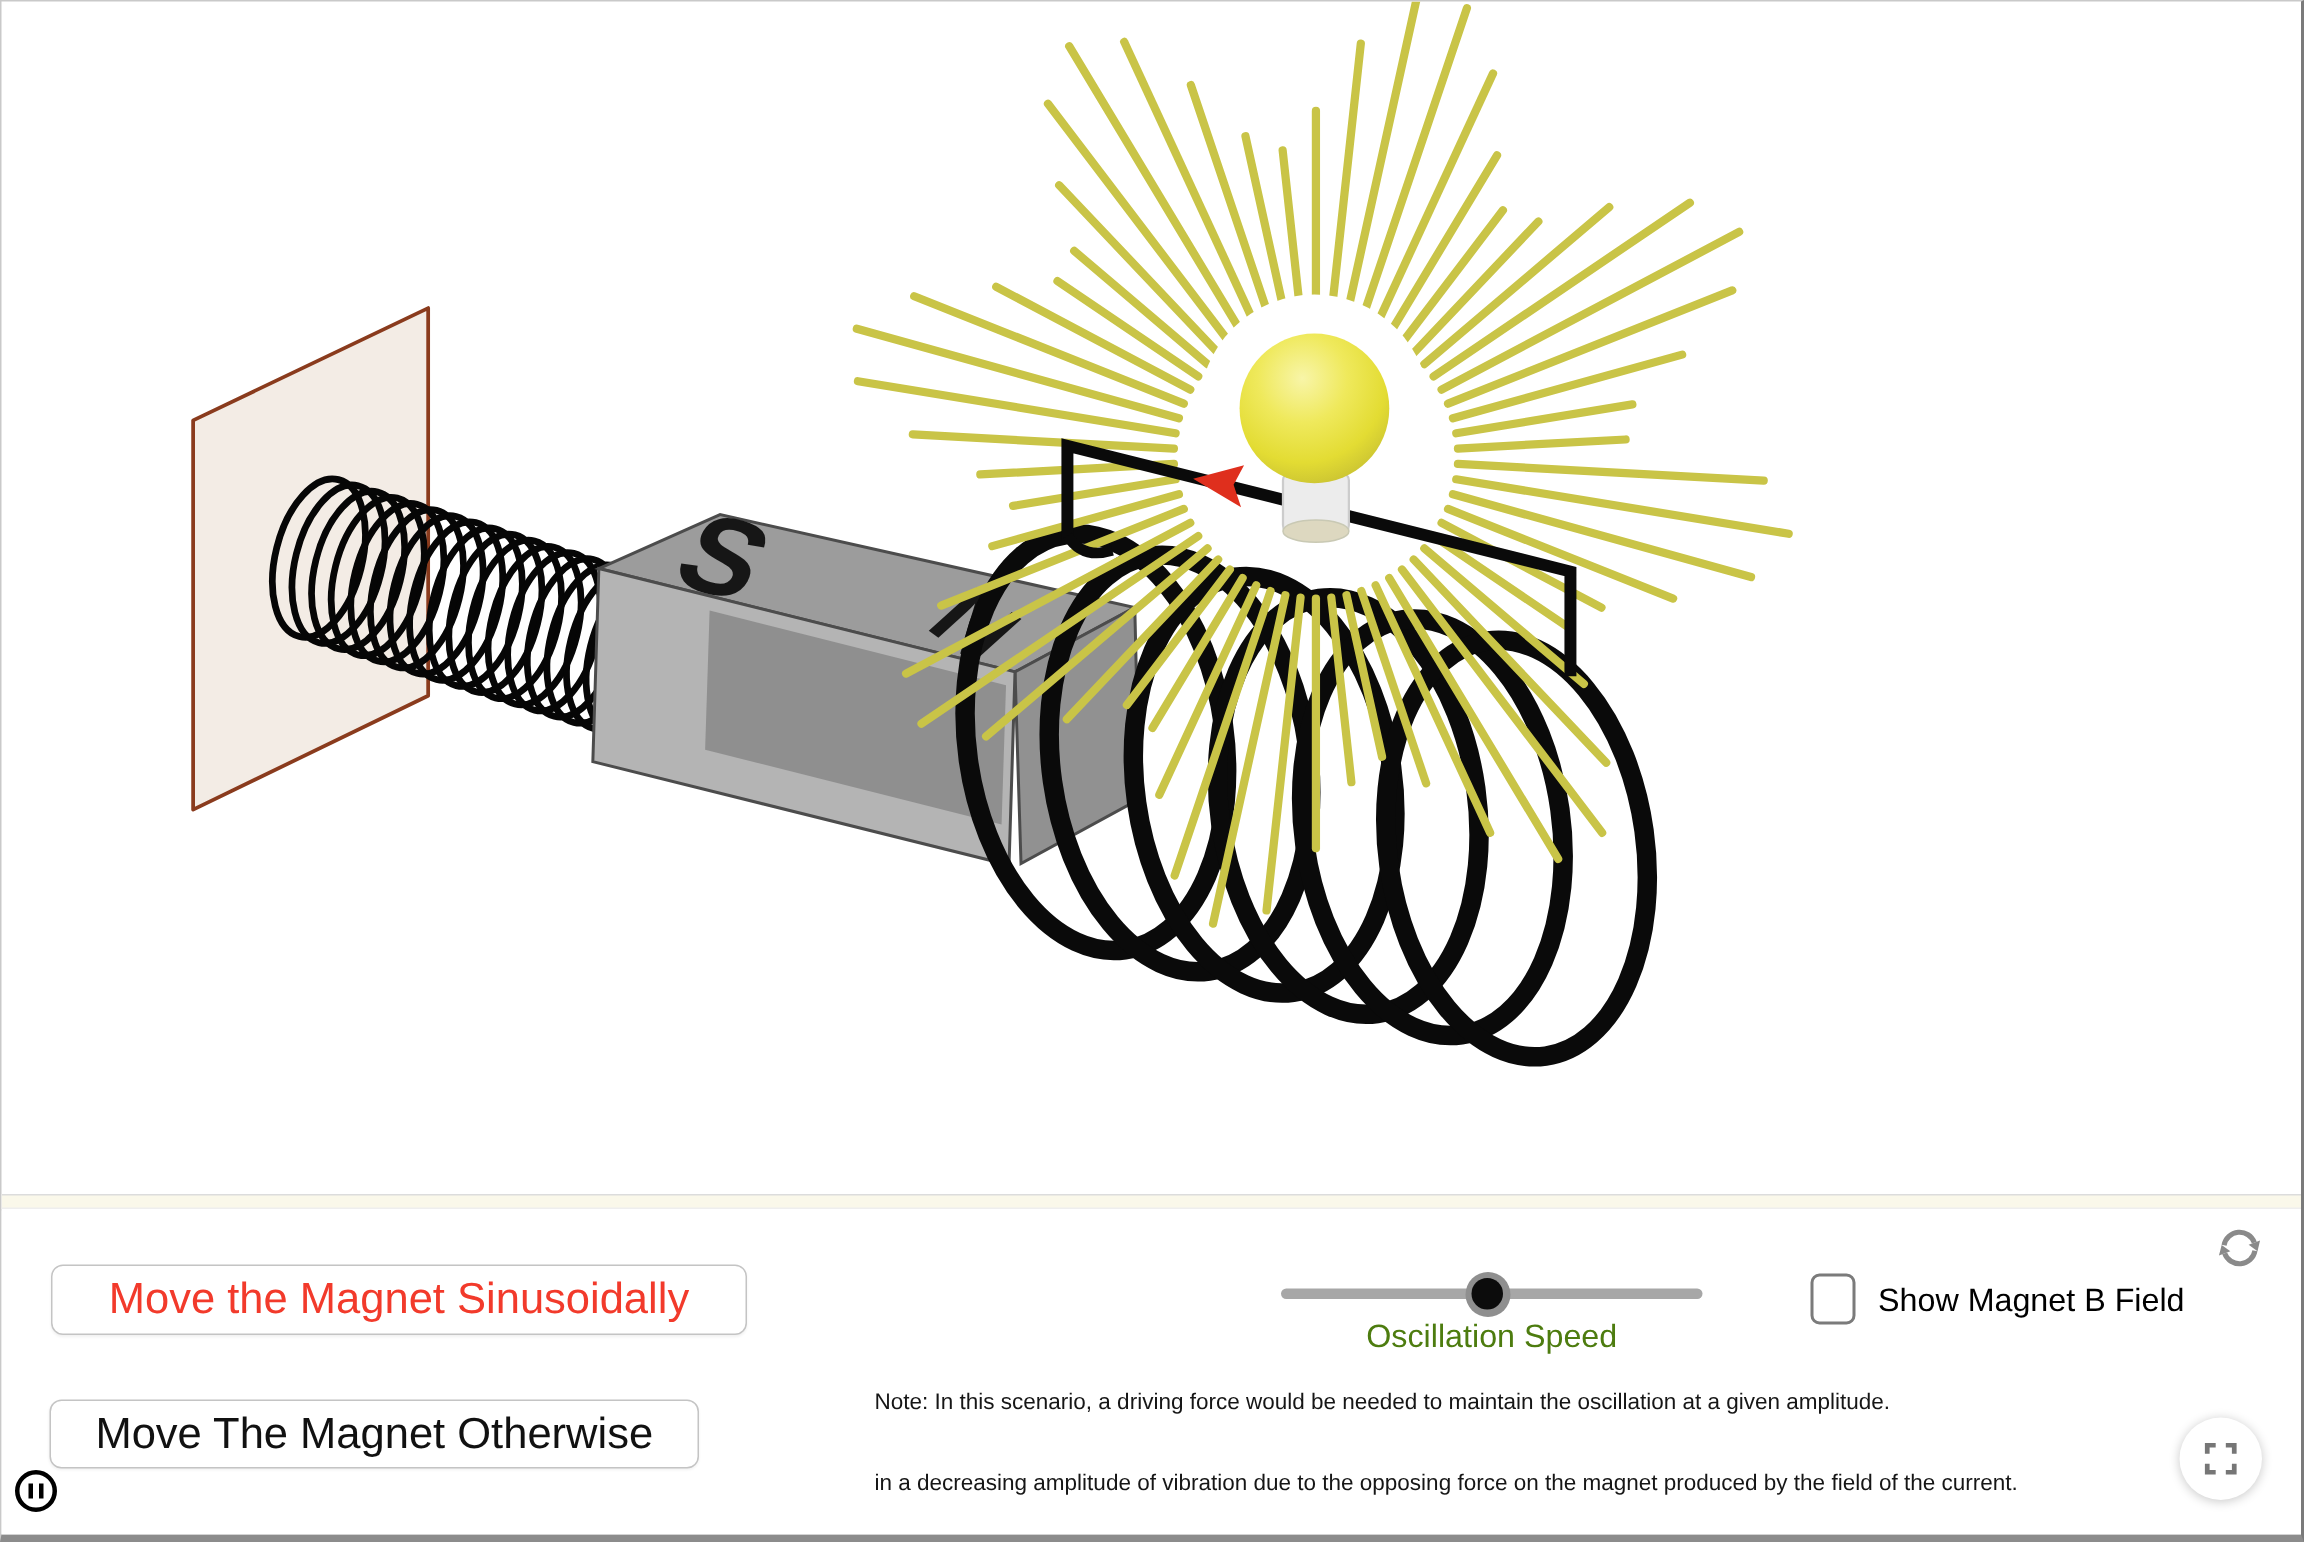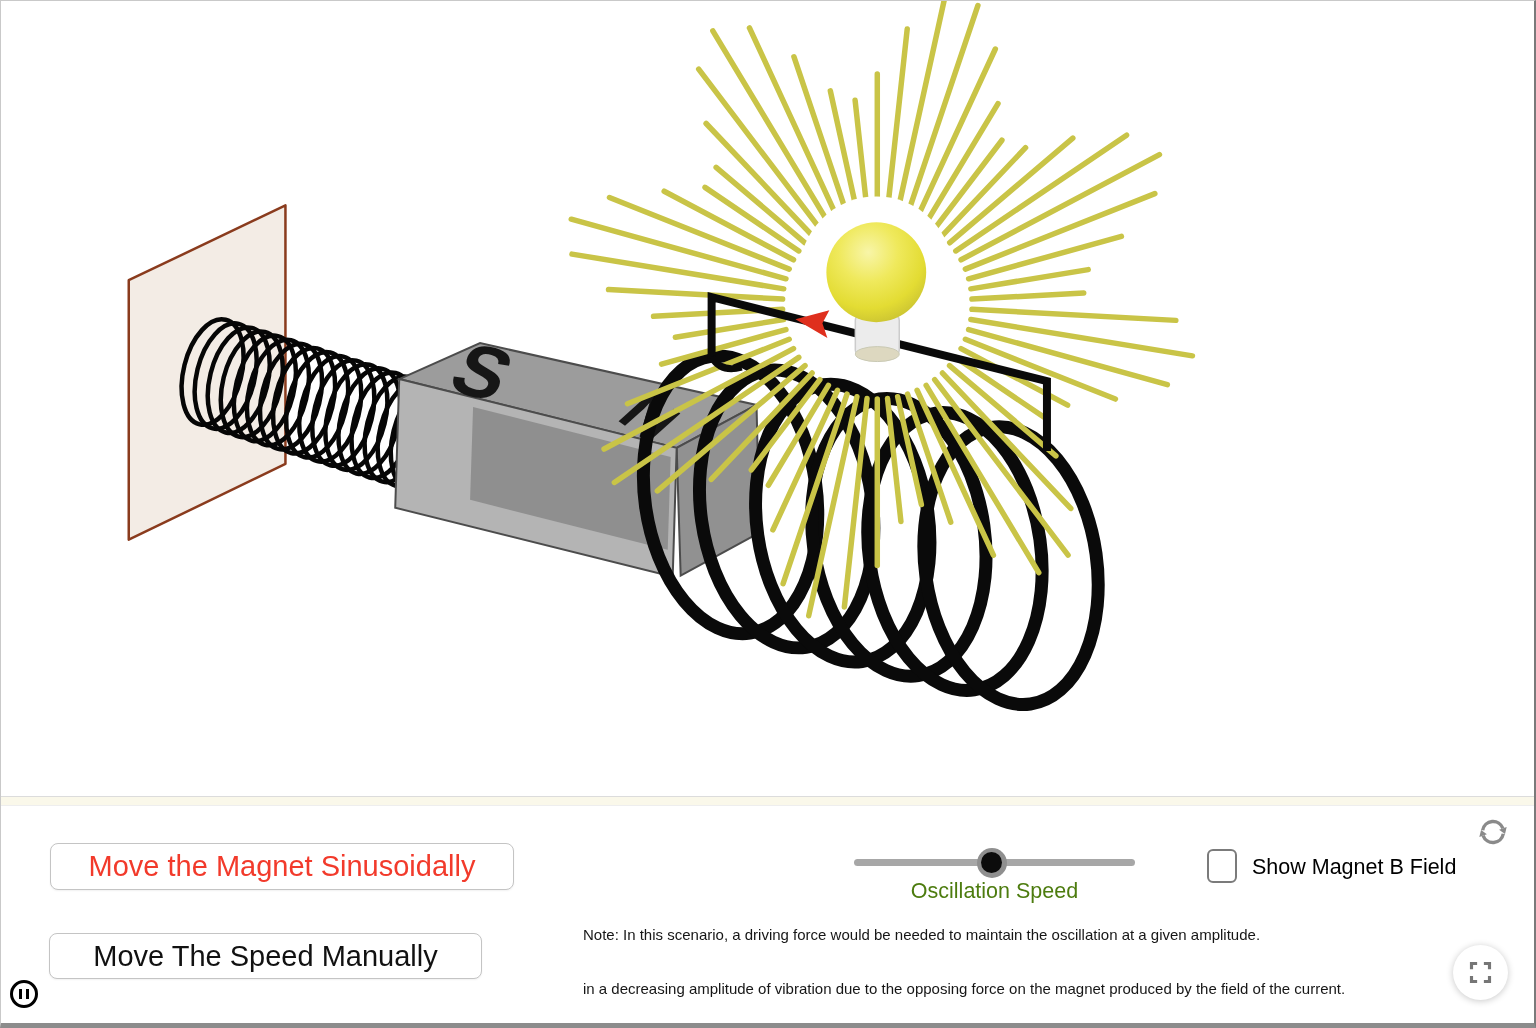--- a/index.html
+++ b/index.html
@@ -6,21 +6,21 @@
     font-family:"Liberation Sans","DejaVu Sans",sans-serif;}
   .stage{position:absolute;inset:0;box-sizing:border-box;background:#fff;
     border-top:1px solid #c9c9c9;border-left:1px solid #c9c9c9;
     border-right:2px solid #7a7a7a;border-bottom:5px solid #8c8c8c;overflow:hidden;}
   .scene{position:absolute;top:0;left:0;width:1533px;height:795px;display:block;}
   .divider{position:absolute;top:795px;left:0;right:0;height:10px;background:#faf8ea;
     border-top:1px solid #dcdcdc;border-bottom:1px solid #eeeeee;box-sizing:border-box;}
   .controls{position:absolute;top:806px;left:0;right:0;bottom:0;background:#fff;}
   .ctl-btn{position:absolute;background:#fff;border:1px solid #c4c4c4;border-radius:8px;
     font-family:"Liberation Sans","DejaVu Sans",sans-serif;font-size:29px;
-    box-shadow:0 1px 2px rgba(0,0,0,0.06);cursor:pointer;padding:0 14px;margin-left:16px;}
+    box-shadow:0 1px 2px rgba(0,0,0,0.06);cursor:pointer;padding:0 14px;}
   .ctl-btn.red{left:33px;top:36px;width:464px;height:47px;color:var(--accent-red,#f23a2b);}
   .ctl-btn.dark{left:32px;top:126px;width:433px;height:46px;color:#111;}
   .pause{position:absolute;left:9px;top:173px;width:22px;height:22px;border:3px solid #000;
     border-radius:50%;display:flex;align-items:center;justify-content:center;gap:3.5px;cursor:pointer;}
   .pbar{display:block;width:3px;height:10px;background:#000;}
   .slider-track{position:absolute;left:853px;top:52px;width:281px;height:7px;
     background:#a7a7a7;border-radius:4px;cursor:pointer;}
   .slider-knob{position:absolute;top:-11.5px;width:30px;height:30px;border-radius:50%;
     background:#8f8f8f;cursor:pointer;}
   .knob-inner{position:absolute;left:4.5px;top:4.5px;width:21px;height:21px;border-radius:50%;background:#0c0c0c;}
@@ -164,21 +164,21 @@
       <rect x="856" y="314" width="44" height="40" rx="5" fill="#ececec" stroke="#cccccc" stroke-width="1.5"></rect>
       <ellipse cx="878" cy="353" rx="22" ry="7.5" fill="#ddd8c0" stroke="#c9c9b4" stroke-width="1"></ellipse>
       <circle cx="877" cy="271" r="50" fill="url(#bulbGrad)"></circle>
     </g>
   </svg>
 
   <div class="divider"></div>
 
   <div class="controls">
     <button class="ctl-btn red">Move the Magnet Sinusoidally</button>
-    <button class="ctl-btn dark">Move The Speed Manually</button>
+    <button class="ctl-btn dark">Move The Magnet Otherwise</button>
 
     <div class="pause">
       <span class="pbar"></span>
       <span class="pbar"></span>
     </div>
 
     <div class="slider-track">
       <div class="slider-knob" id="slider-knob" style="left: calc(49% - 15px);">
         <div class="knob-inner"></div>
       </div>

